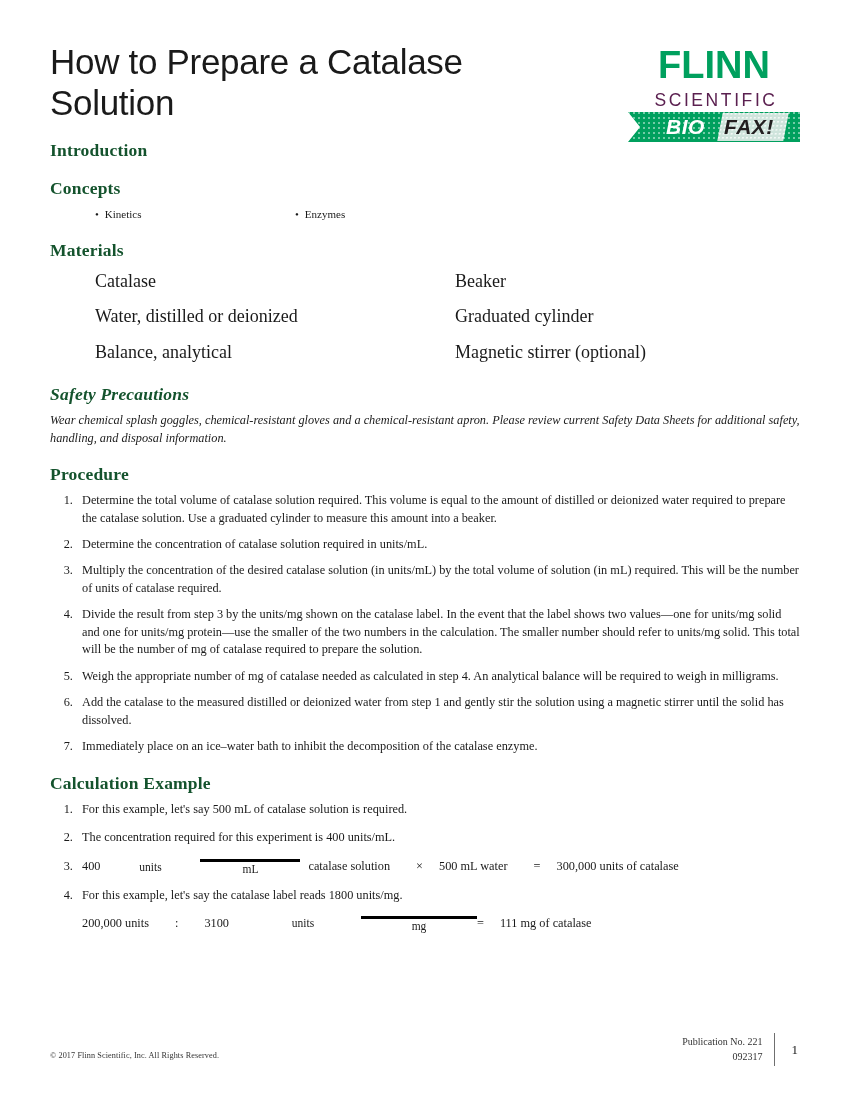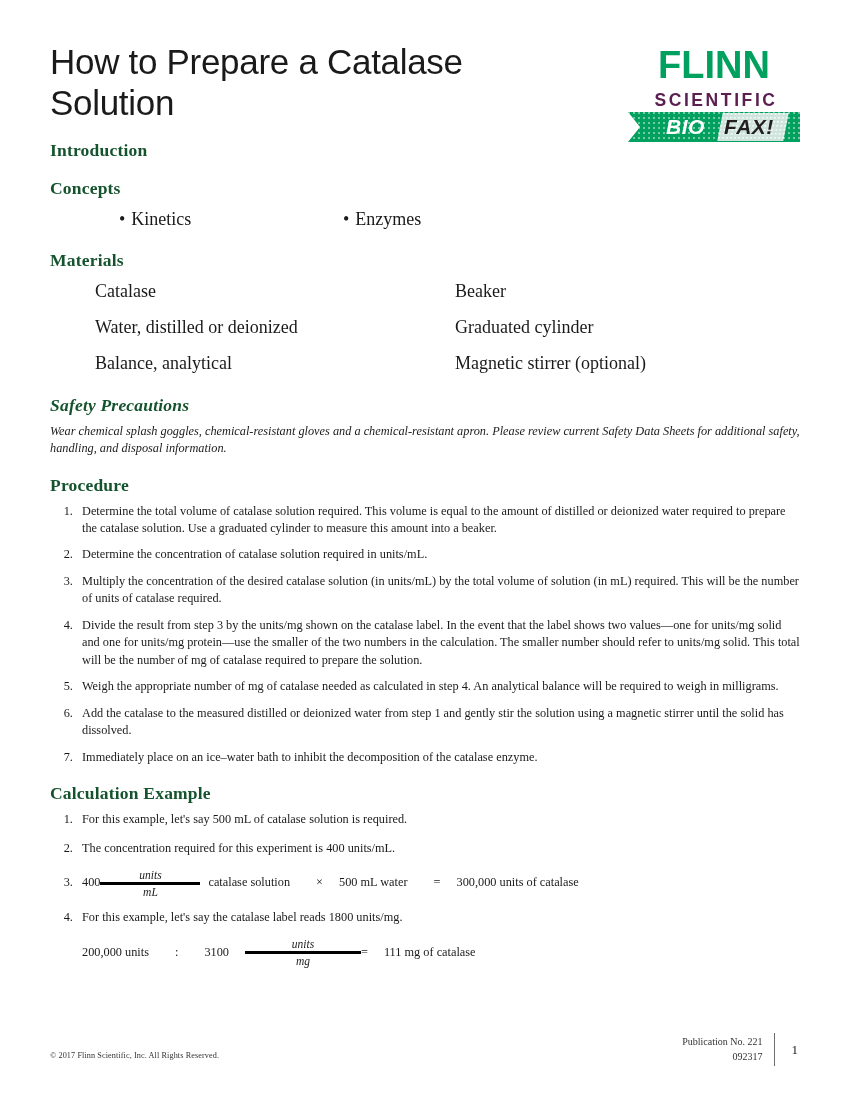--- a/index.html
+++ b/index.html
@@ -57,21 +57,21 @@
     line-height: 1;
     color: #00a05e;
     text-align: center;
     position: absolute;
     top: 2px;
     left: 8px;
     right: 8px;
   }
   .logo-scientific {
     font-family: "Liberation Sans", sans-serif;
-    font-weight: bold;
+    font-weight: normal;
     font-size: 17.5px;
     letter-spacing: 2.6px;
     line-height: 1;
     color: #5b2050;
     text-align: center;
     position: absolute;
     top: 48px;
     left: 4px;
     right: 0px;
   }
@@ -161,23 +161,22 @@
   .sec-block { margin-bottom: 17px; }
 
   
   .concepts-row {
     display: flex;
     padding-left: 45px;
     margin-top: 4px;
   }
   .concepts-row .cell {
     width: 200px;
-    font-size: 18px;
+    font-size: 11px;
     line-height: 1.5;
-    margin-left: 24px;
   }
   .bullet { margin-right: 6px; }
 
   
   .materials-grid {
     display: grid;
     grid-template-columns: 360px auto;
     padding-left: 45px;
     margin-top: 4px;
     row-gap: 8px;
@@ -206,26 +205,25 @@
   }
   ol.calc > li {
     margin-bottom: 11px;
     padding-left: 6px;
   }
 
   
   .eq { display: flex; align-items: center; white-space: nowrap; }
   .frac {
     display: inline-flex;
-    flex-direction: column;
+    flex-direction: row;
     align-items: center;
     vertical-align: middle;
     line-height: 1.05;
     font-size: 11.5px;
-    font-style: italic;
   }
   .frac .num { padding: 0 2px 1px 2px; }
   .frac .den { padding: 1px 2px 0 2px; border-top: 3px solid #000000; }
   .frac.wide .num, .frac.wide .den { min-width: 96px; text-align: center; }
   .frac.wide2 .num, .frac.wide2 .den { min-width: 112px; text-align: center; }
   .sp-lg { display: inline-block; width: 26px; }
   .sp-md { display: inline-block; width: 16px; }
   .sp-sm { display: inline-block; width: 8px; }
 
   .calc-line2 {

